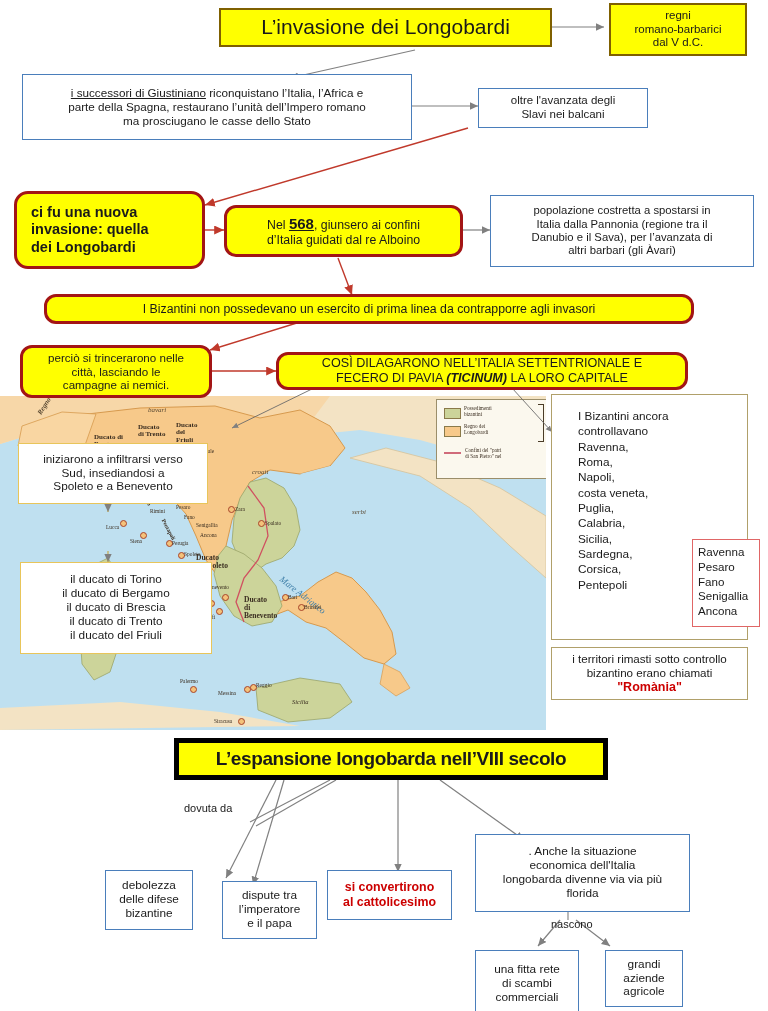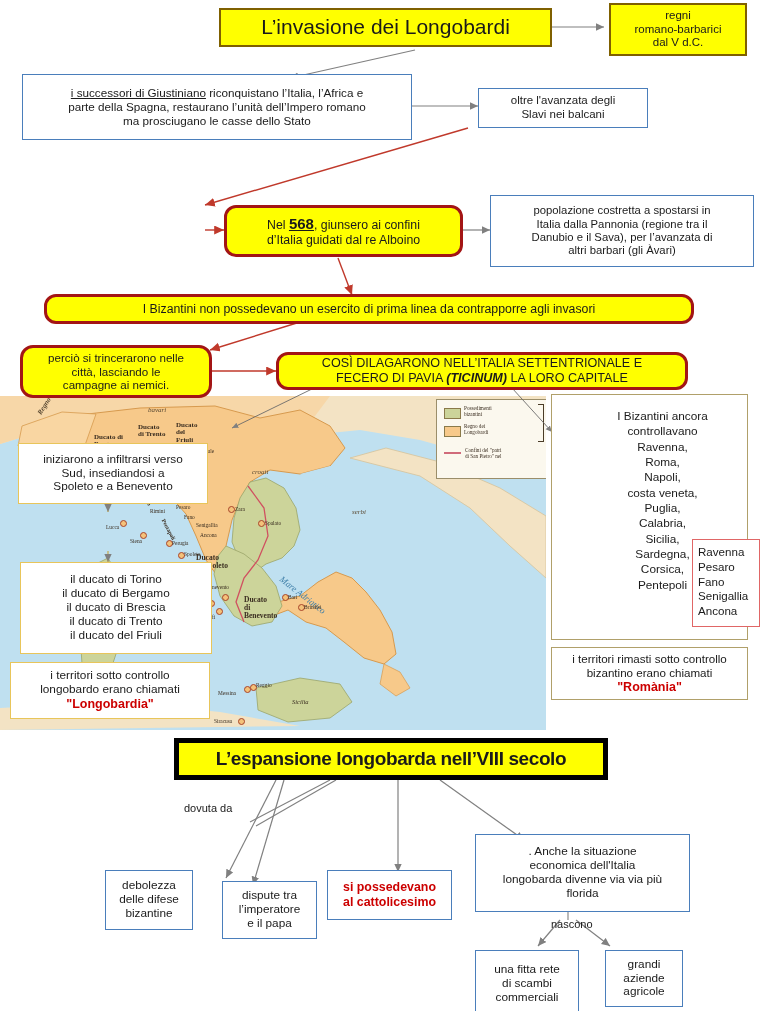--- a/index.html
+++ b/index.html
@@ -270,20 +270,27 @@
     </span>
   </div>
 
   <div class="box blue-box" style="left:478px;top:88px;width:170px;height:40px;">
     <span class="t" style="font-size:11.5px;">
       <span>oltre l'avanzata degli</span><br>
       <span>Slavi nei balcani</span>
     </span>
   </div>
 
+  <div class="box yellow-round" style="left:14px;top:191px;width:191px;height:78px;">
+    <span class="t b" style="font-size:14.5px;text-align:left;padding-left:14px;box-sizing:border-box;">
+      <span>ci fu una nuova</span><br>
+      <span>invasione: quella</span><br>
+      <span>dei Longobardi</span>
+    </span>
+  </div>
 
   <div class="box yellow-round-sm" style="left:224px;top:205px;width:239px;height:52px;">
     <span class="t" style="font-size:12.3px;">
       <span>Nel </span><span class="b u" style="font-size:15px;">568</span><span>, giunsero ai confini</span><br>
       <span>d’Italia  guidati dal re Alboino</span>
     </span>
   </div>
 
   <div class="box blue-box" style="left:490px;top:195px;width:264px;height:72px;">
     <span class="t" style="font-size:11.3px;">
@@ -291,21 +298,21 @@
       <span>Italia dalla  Pannonia (regione tra il</span><br>
       <span>Danubio e il Sava), per l’avanzata di</span><br>
       <span>altri  barbari (gli Àvari)</span>
     </span>
   </div>
 
   <div class="box yellow-round-sm" style="left:44px;top:294px;width:650px;height:30px;">
     <span class="t" style="font-size:12.3px;">I Bizantini non  possedevano  un  esercito  di  prima  linea  da  contrapporre  agli  invasori</span>
   </div>
 
-  <div class="box yellow-round-sm" style="left:20px;top:345px;width:192px;height:53px;border-radius:13px;">
+  <div class="box yellow-round-sm" style="left:20px;top:345px;width:192px;height:53px;">
     <span class="t" style="font-size:11.6px;">
       <span>perciò si trincerarono nelle</span><br>
       <span>città, lasciando le</span><br>
       <span>campagne ai nemici.</span>
     </span>
   </div>
 
   <div class="box yellow-round-sm" style="left:276px;top:352px;width:412px;height:38px;">
     <span class="t" style="font-size:12.6px;">
       <span>COSÌ DILAGARONO NELL’ITALIA SETTENTRIONALE E</span><br>
@@ -325,30 +332,23 @@
   <div class="box cream-box" style="left:20px;top:562px;width:192px;height:92px;">
     <span class="t" style="font-size:11.8px;">
       <span>il ducato di Torino</span><br>
       <span>il ducato di Bergamo</span><br>
       <span>il ducato di Brescia</span><br>
       <span>il ducato di Trento</span><br>
       <span>il ducato del Friuli</span>
     </span>
   </div>
 
-  <div class="box cream-box" style="left:10px;top:662px;width:200px;height:57px;">
-    <span class="t" style="font-size:11.8px;">
-      <span>i territori sotto controllo</span><br>
-      <span>longobardo erano chiamati</span><br>
-      <span class="redb" style="font-size:12.5px;">"Longobardia"</span>
-    </span>
-  </div>
 
   <div class="box tan-box" style="left:551px;top:394px;width:197px;height:246px;align-items:flex-start;justify-content:flex-start;">
-    <span class="t" style="font-size:11.8px;text-align:center;padding:14px 0 0 26px;box-sizing:border-box;line-height:1.30;">
+    <span class="t" style="font-size:11.8px;text-align:left;padding:14px 0 0 26px;box-sizing:border-box;line-height:1.30;">
       <span>I Bizantini  ancora</span><br>
       <span>controllavano</span><br>
       <span>Ravenna,</span><br>
       <span>Roma,</span><br>
       <span>Napoli,</span><br>
       <span>costa veneta,</span><br>
       <span>Puglia,</span><br>
       <span>Calabria,</span><br>
       <span>Sicilia,</span><br>
       <span>Sardegna,</span><br>
@@ -393,21 +393,21 @@
   <div class="box blue-box" style="left:222px;top:881px;width:95px;height:58px;">
     <span class="t" style="font-size:11.8px;">
       <span>dispute tra</span><br>
       <span>l’imperatore</span><br>
       <span>e il papa</span>
     </span>
   </div>
 
   <div class="box blue-box" style="left:327px;top:870px;width:125px;height:50px;">
     <span class="t redb" style="font-size:12.4px;">
-      <span>si  possedevano</span><br>
+      <span>si  convertirono</span><br>
       <span>al cattolicesimo</span>
     </span>
   </div>
 
   <div class="box blue-box" style="left:475px;top:834px;width:215px;height:78px;">
     <span class="t" style="font-size:11.8px;">
       <span>. Anche la situazione</span><br>
       <span>economica  dell'Italia</span><br>
       <span>longobarda  divenne via via più</span><br>
       <span>florida</span>

